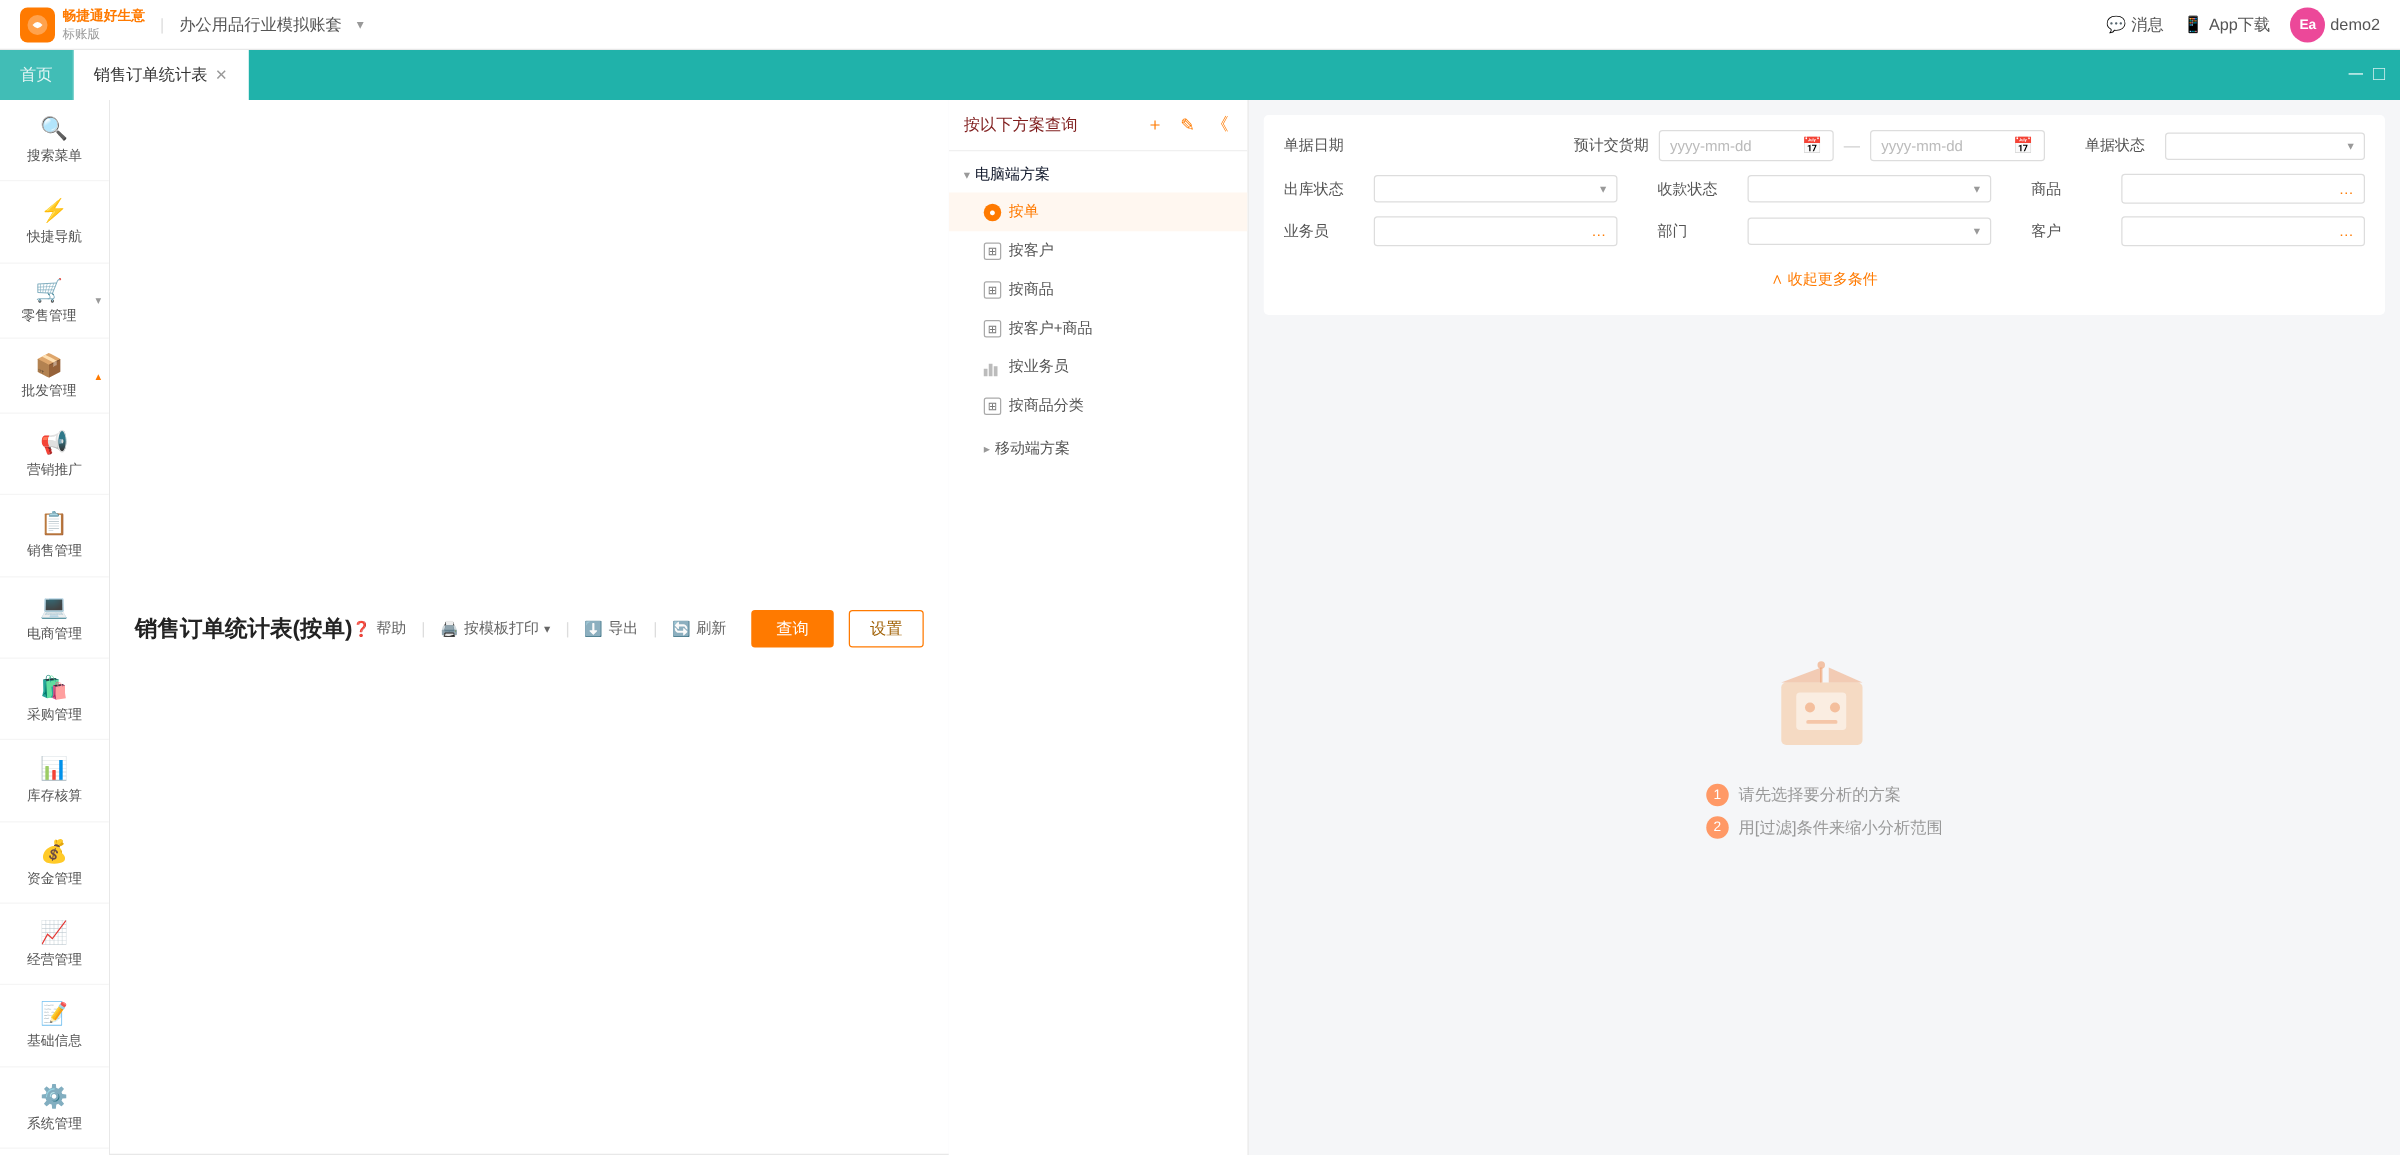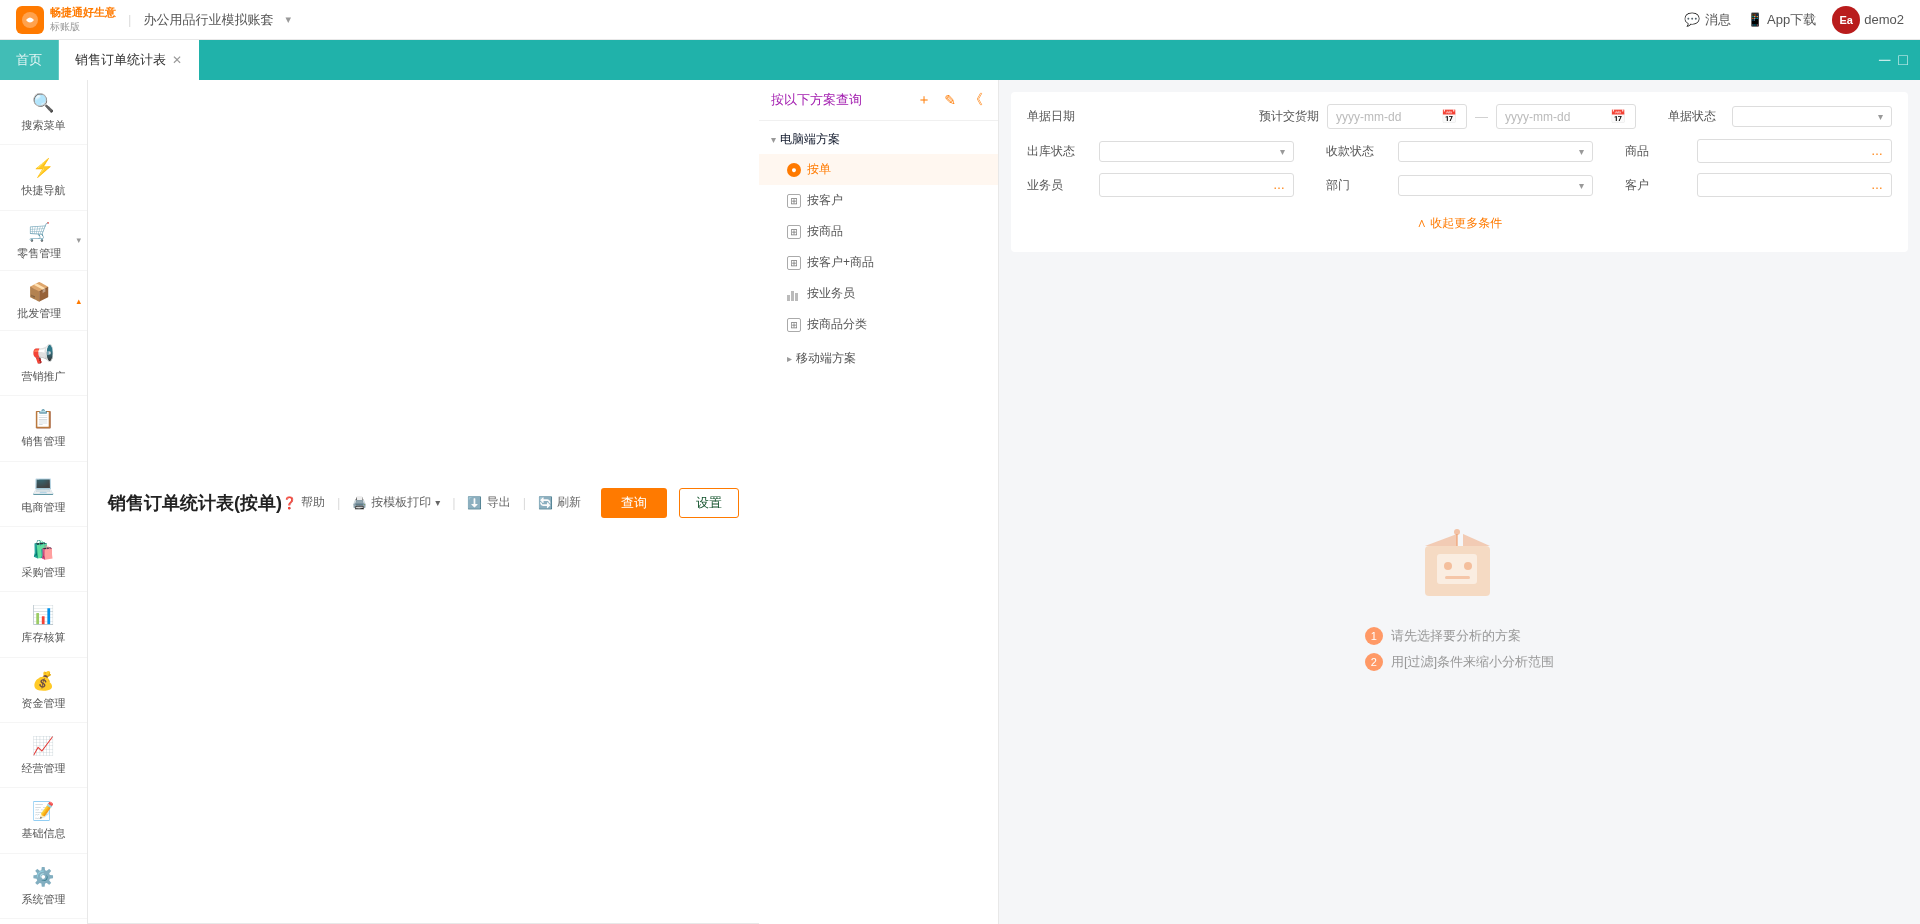--- a/index.html
+++ b/index.html
@@ -44,21 +44,21 @@
     .page-header-actions { display: flex; align-items: center; gap: 12px; }
     .header-action-btn { display: flex; align-items: center; gap: 4px; color: #666; font-size: 12px; cursor: pointer; }
     .header-action-separator { color: #ddd; }
 
     
     .inner-layout { display: flex; flex: 1; overflow: hidden; }
 
     
     .left-panel { width: 240px; background: #fff; border-right: 1px solid #e8e8e8; flex-shrink: 0; overflow-y: auto; }
     .left-panel-header { display: flex; align-items: center; justify-content: space-between; padding: 10px 12px; border-bottom: 1px solid #f0f0f0; }
-    .left-panel-title { font-size: 13px; color: #a21caf; text-align: right; }
+    .left-panel-title { font-size: 13px; color: #7f1d1d; text-align: right; }
     .left-panel-actions { display: flex; align-items: center; gap: 6px; }
     .lp-action-btn { color: #ff7a00; cursor: pointer; font-size: 14px; width: 20px; height: 20px; display: flex; align-items: center; justify-content: center; border-radius: 3px; }
 
     .scheme-section { padding: 4px 0; }
     .scheme-section-title { display: flex; align-items: center; gap: 4px; padding: 6px 12px; font-size: 12px; color: #555; cursor: pointer; }
     .scheme-section-title .arrow { font-size: 10px; color: #999; }
     .scheme-section-title .label { font-size: 12px; color: #0f172a; }
 
     .scheme-item { display: flex; align-items: center; gap: 6px; padding: 7px 12px 7px 28px; cursor: pointer; font-size: 12px; color: #555; }
     .scheme-item.active { background: #fff7f0; color: #ff7a00; }
@@ -79,21 +79,21 @@
     .filter-date-group { display: flex; align-items: center; gap: 6px; }
     .date-btn { padding: 3px 8px; border-radius: 3px; border: 1px solid #ddd; font-size: 12px; cursor: pointer; color: #555; background: #fff; }
     .date-btn.active { background: #ff7a00; border-color: #ff7a00; color: #fff; border-radius: 12px; }
     .date-range-text { font-size: 11px; color: #999; }
     .filter-select { border: 1px solid #ddd; border-radius: 3px; padding: 4px 8px; font-size: 12px; color: #555; min-width: 150px; background: #fff; outline: none; display: flex; align-items: center; justify-content: space-between; cursor: pointer; }
     .filter-select .placeholder { color: #bbb; }
     .filter-date-input { border: 1px solid #ddd; border-radius: 3px; padding: 4px 8px; font-size: 12px; color: #bbb; min-width: 140px; background: #fff; display: flex; align-items: center; justify-content: space-between; cursor: pointer; }
     .filter-date-input .cal-icon { color: #d4854a; font-size: 13px; }
     .filter-separator { color: #ccc; }
     .btn-query { background: #ff7a00; color: #fff; border: none; border-radius: 3px; padding: 6px 20px; font-size: 13px; cursor: pointer; }
-    .btn-set { background: #fff; color: #14532d; border: 1px solid #ff7a00; border-radius: 3px; padding: 5px 16px; font-size: 13px; cursor: pointer; }
+    .btn-set { background: #fff; color: #a16207; border: 1px solid #ff7a00; border-radius: 3px; padding: 5px 16px; font-size: 13px; cursor: pointer; }
 
     .collapse-bar { text-align: center; padding: 8px 0; cursor: pointer; color: #ff7a00; font-size: 12px; }
 
     
     .empty-state { flex: 1; display: flex; flex-direction: column; align-items: center; justify-content: center; gap: 16px; }
     .empty-tips { display: flex; flex-direction: column; gap: 8px; }
     .empty-tip { display: flex; align-items: center; gap: 8px; font-size: 13px; color: #999; }
     .tip-num { width: 18px; height: 18px; border-radius: 50%; background: #ff9966; color: #fff; font-size: 11px; display: flex; align-items: center; justify-content: center; flex-shrink: 0; }
 
     
@@ -123,21 +123,21 @@
   <div class="top-bar-right">
     <div class="top-bar-btn">
       <span>💬</span>
       <span>消息</span>
     </div>
     <div class="top-bar-btn">
       <span>📱</span>
       <span>App下载</span>
     </div>
     <div class="top-bar-btn">
-      <div class="user-avatar" style="background:#b91c1c;font-size:11px;font-weight:bold;">Ea</div>
+      <div class="user-avatar" style="background:#ec4899;font-size:11px;font-weight:bold;">Ea</div>
       <span>demo2</span>
     </div>
   </div>
 </div>
 
 <div class="tab-bar">
   <div class="tab-item home">
     <span>首页</span>
   </div>
   <div class="tab-item active">

